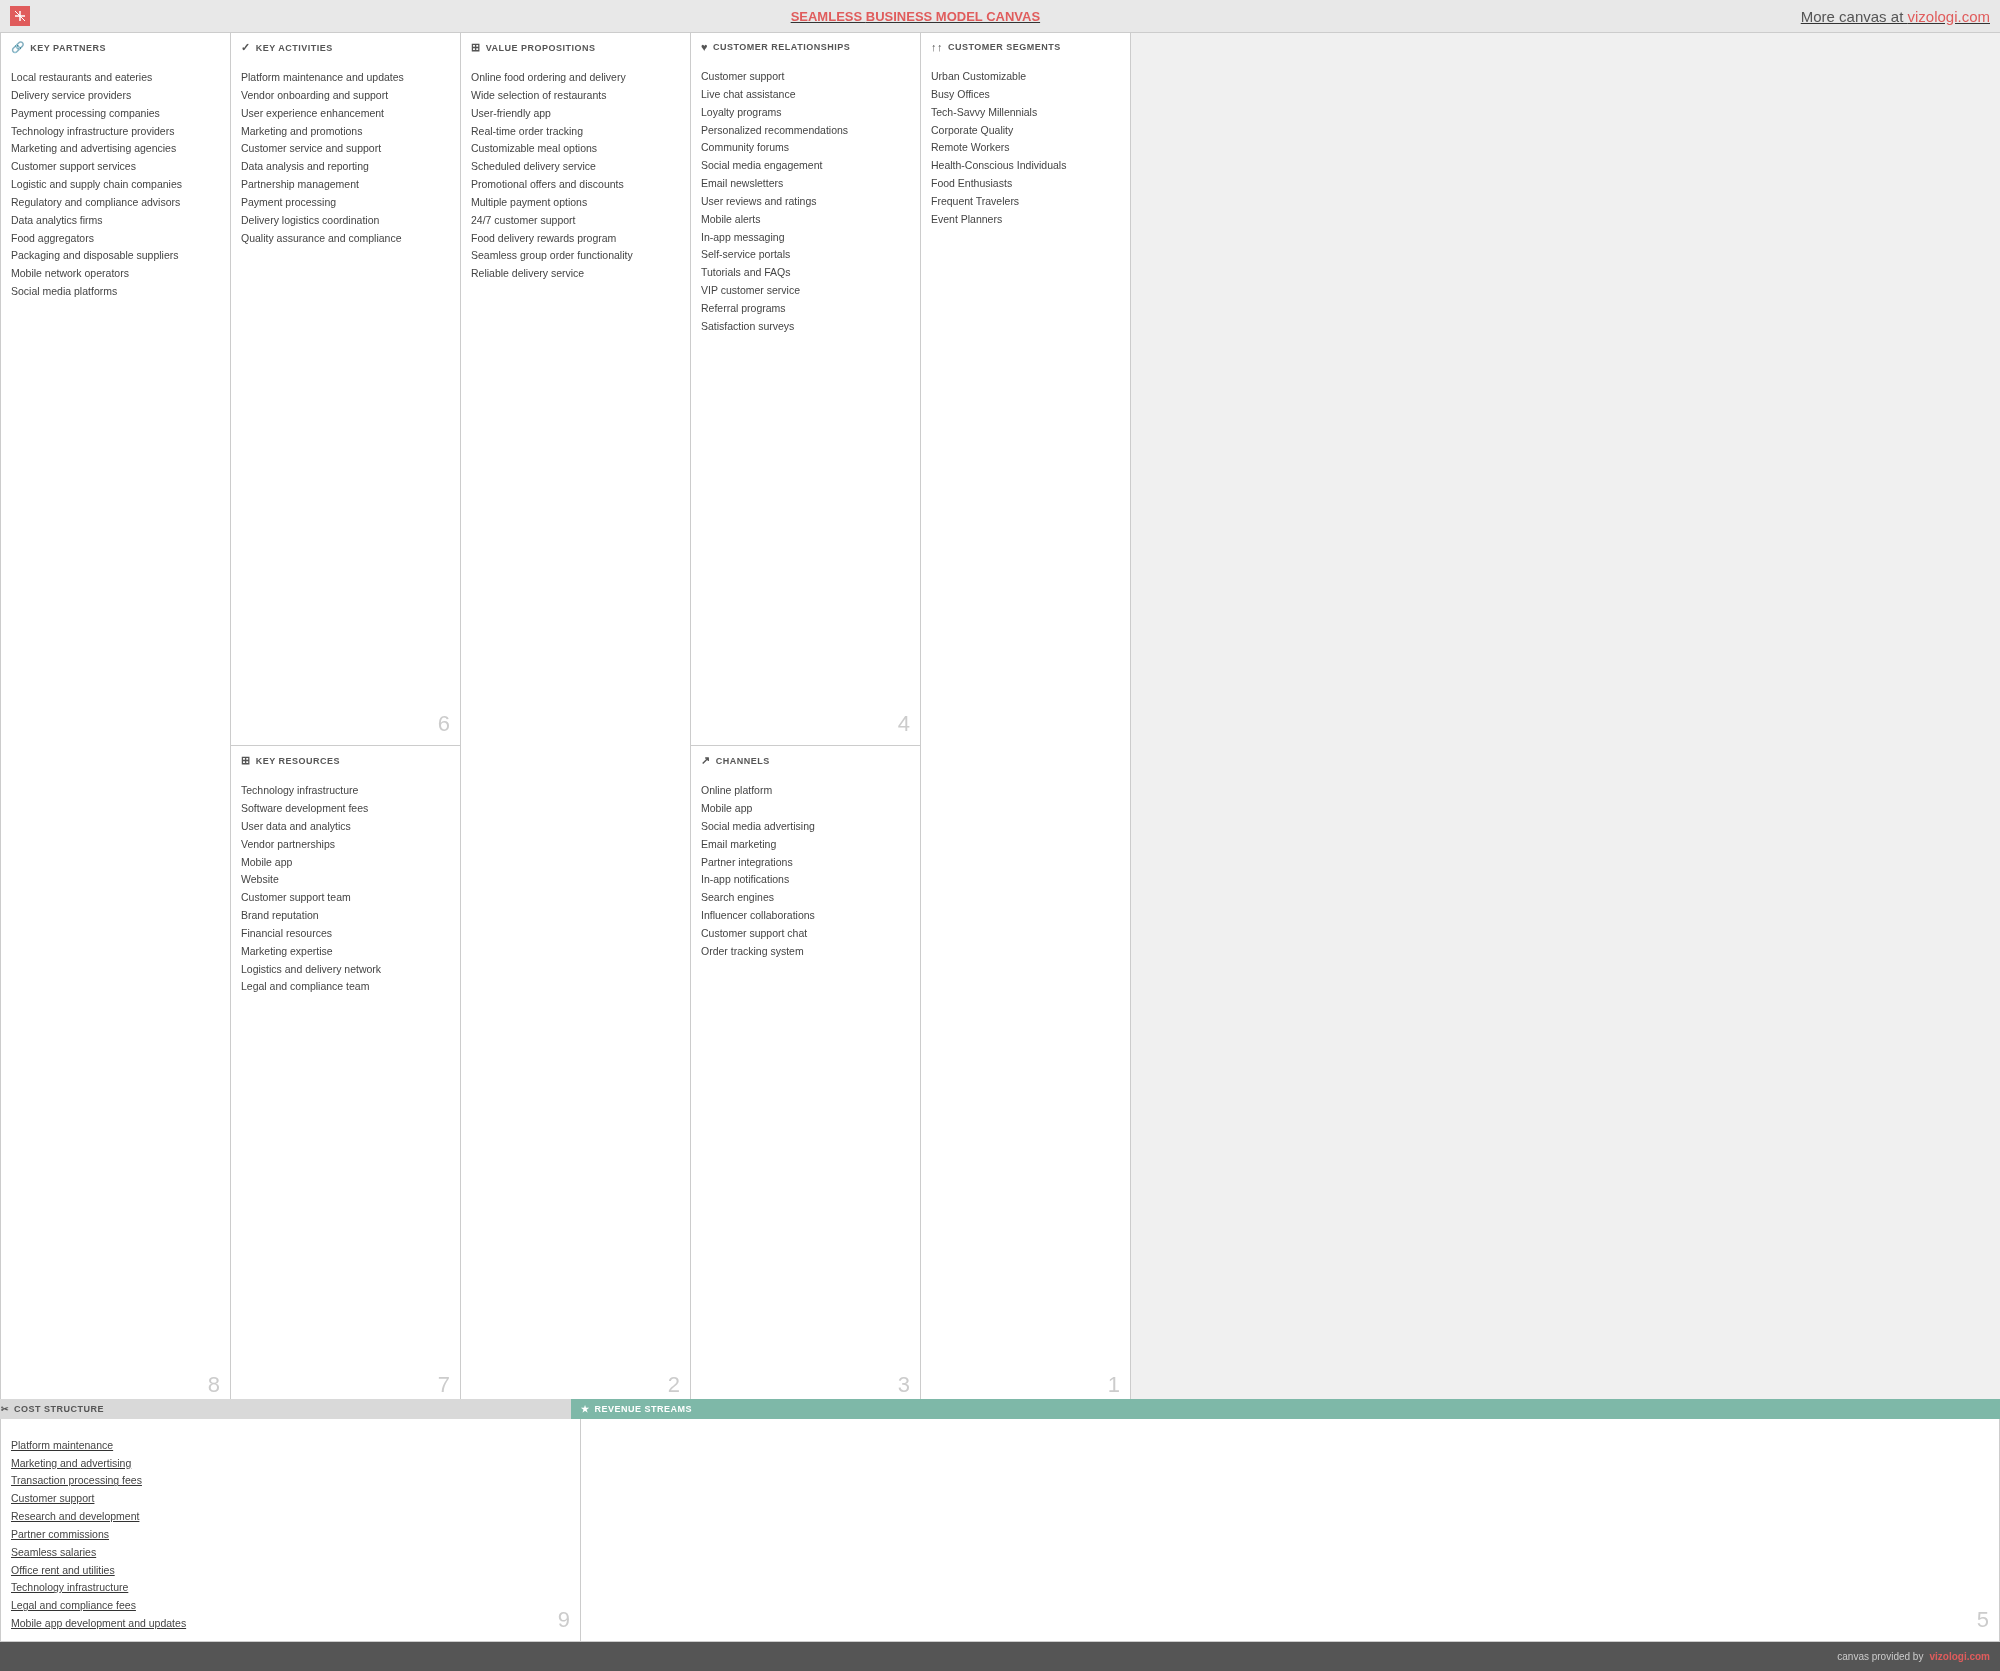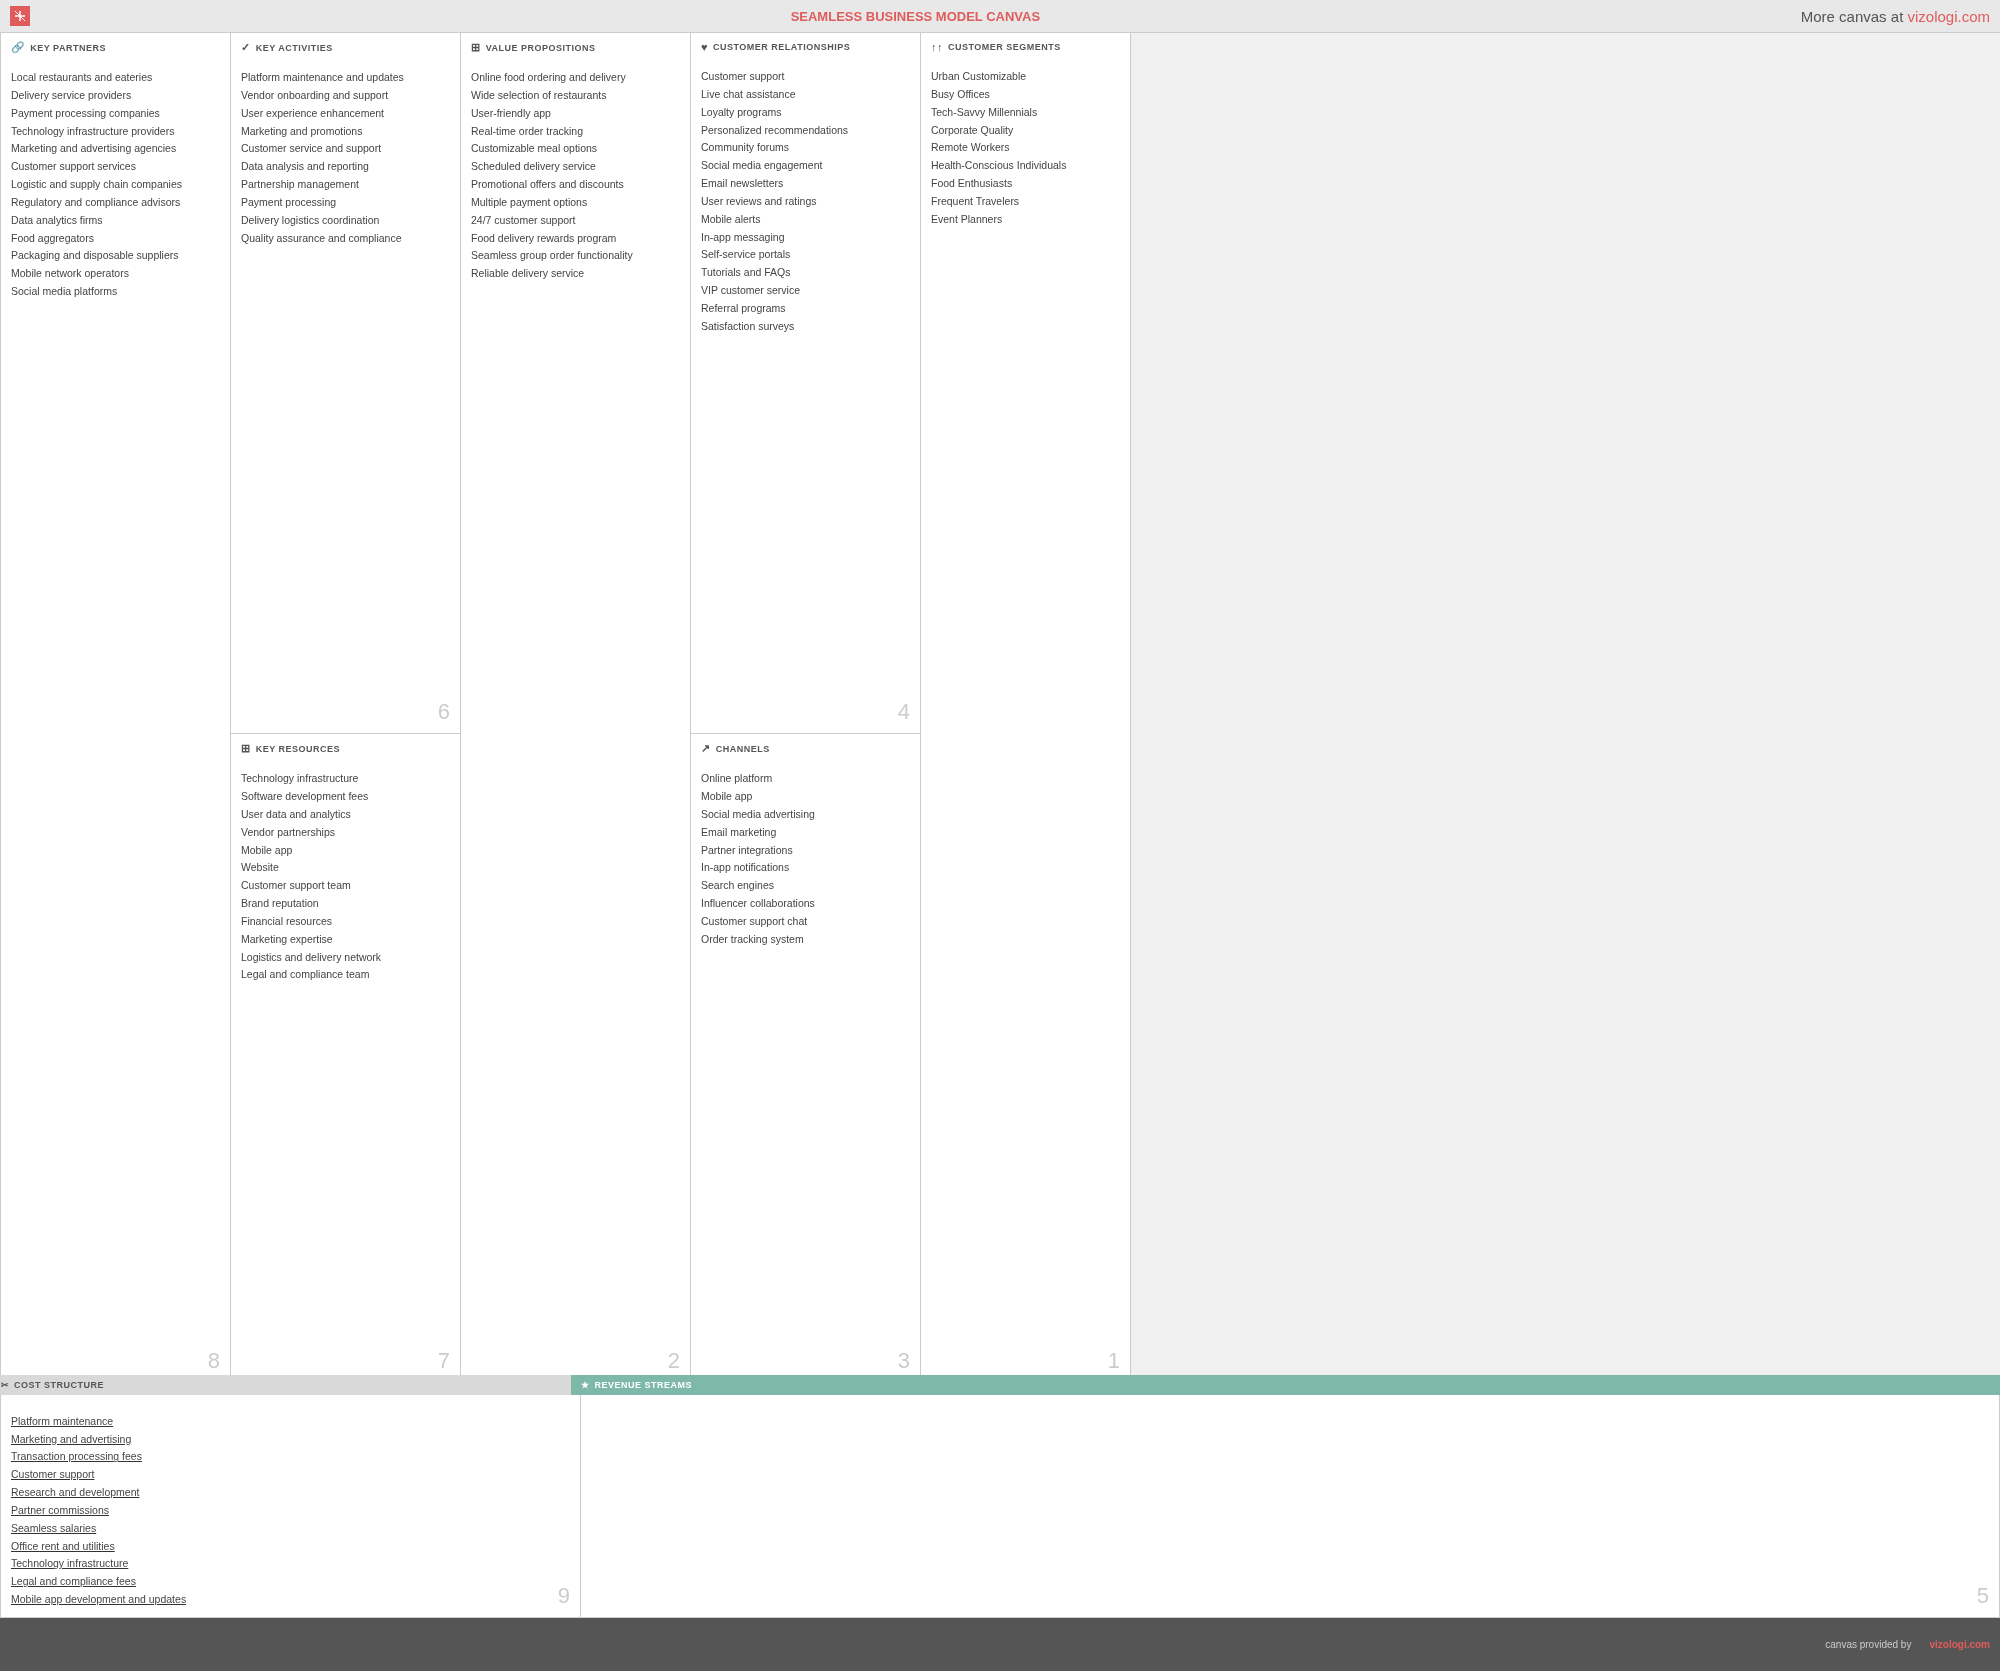--- a/index.html
+++ b/index.html
@@ -5,20 +5,21 @@
     * { box-sizing: border-box; margin: 0; padding: 0; }
     body { font-family: Arial, sans-serif; font-size: 11px; background: #f0f0f0; color: #333; }
 
     .header {
       display: flex;
       align-items: center;
       justify-content: space-between;
       height: 32px;
       background: #e8e8e8;
       padding: 0 10px;
+      text-decoration: underline;
     }
     .header-logo {
       display: flex;
       align-items: center;
       gap: 4px;
     }
     .header-logo-icon {
       width: 20px;
       height: 20px;
       background: #e05c5c;
@@ -192,25 +193,25 @@
     .cell-body {
       padding: 8px 10px;
       text-decoration: underline;
     }
 
     .footer {
       background: #555;
       color: #ccc;
       font-size: 10px;
       text-align: right;
-      padding: 21px 10px;
+      padding: 9px 10px;
       display: flex;
       justify-content: flex-end;
       align-items: center;
-      gap: 18px;
+      gap: 6px;
     }
     .footer a {
       color: #e05c5c;
       text-decoration: none;
       font-weight: bold;
     }
   </style>
 </head>
 <body>
 

